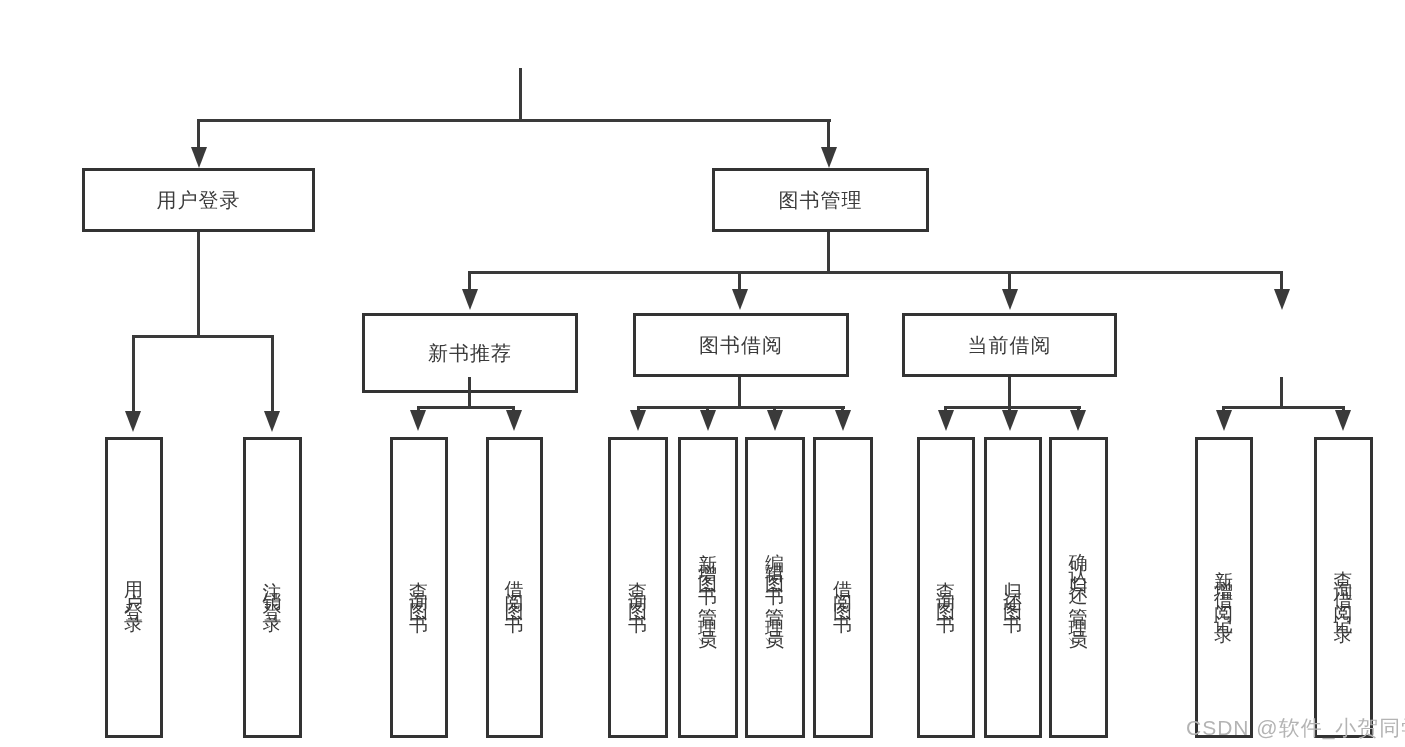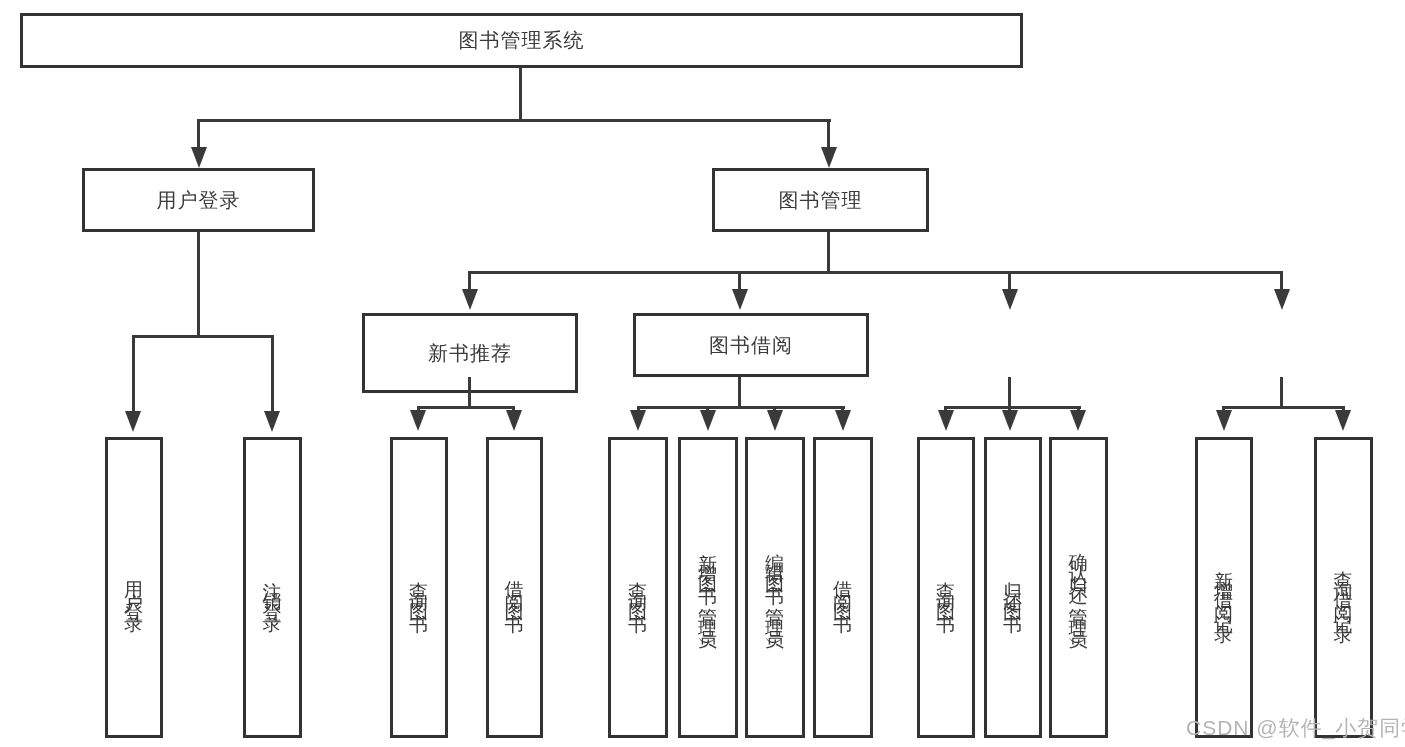--- a/index.html
+++ b/index.html
@@ -54,21 +54,20 @@
     color:#b4b4b4;
     letter-spacing:1px;
     white-space:nowrap;
   }
 </style>
 </head>
 <body>
 
 <div id="canvas">
 
-  <div class="box" style="left:20px;top:13px;width:1003px;height:55px">图书管理系统</div>
 
   <div class="vline" style="left:519px;top:68px;height:54px"></div>
   <div class="hline" style="left:197px;top:119px;width:634px"></div>
   <div class="vline" style="left:197px;top:119px;height:33px"></div>
   <div class="arrow" style="left:191px;top:147px"></div>
   <div class="vline" style="left:827px;top:119px;height:33px"></div>
   <div class="arrow" style="left:821px;top:147px"></div>
 
   <div class="box" style="left:82px;top:168px;width:233px;height:64px">用户登录</div>
   <div class="box" style="left:712px;top:168px;width:217px;height:64px">图书管理</div>
@@ -85,21 +84,22 @@
   <div class="vline" style="left:468px;top:271px;height:22px"></div>
   <div class="arrow" style="left:462px;top:289px"></div>
   <div class="vline" style="left:738px;top:271px;height:22px"></div>
   <div class="arrow" style="left:732px;top:289px"></div>
   <div class="vline" style="left:1008px;top:271px;height:22px"></div>
   <div class="arrow" style="left:1002px;top:289px"></div>
   <div class="vline" style="left:1280px;top:271px;height:22px"></div>
   <div class="arrow" style="left:1274px;top:289px"></div>
 
   <div class="box" style="left:362px;top:313px;width:216px;height:80px">新书推荐</div>
-  <div class="box" style="left:633px;top:313px;width:236px;height:64px">图书借阅</div>
+  <div class="box" style="left:633px;top:313px;width:216px;height:64px">图书借阅</div>
+  <div class="box" style="left:902px;top:313px;width:215px;height:64px">当前借阅</div>
 
   <div class="vline" style="left:468px;top:377px;height:32px"></div>
   <div class="hline" style="left:417px;top:406px;width:98px"></div>
   <div class="vline" style="left:417px;top:406px;height:10px"></div>
   <div class="arrow" style="left:410px;top:410px"></div>
   <div class="vline" style="left:512px;top:406px;height:10px"></div>
   <div class="arrow" style="left:506px;top:410px"></div>
 
   <div class="vline" style="left:738px;top:377px;height:32px"></div>
   <div class="hline" style="left:637px;top:406px;width:208px"></div>

